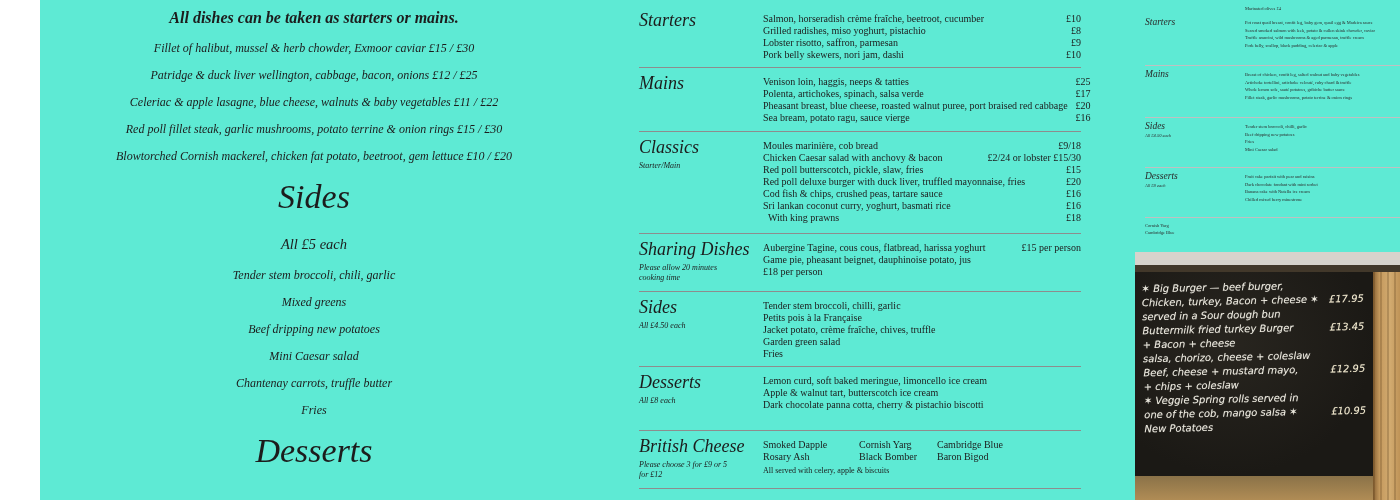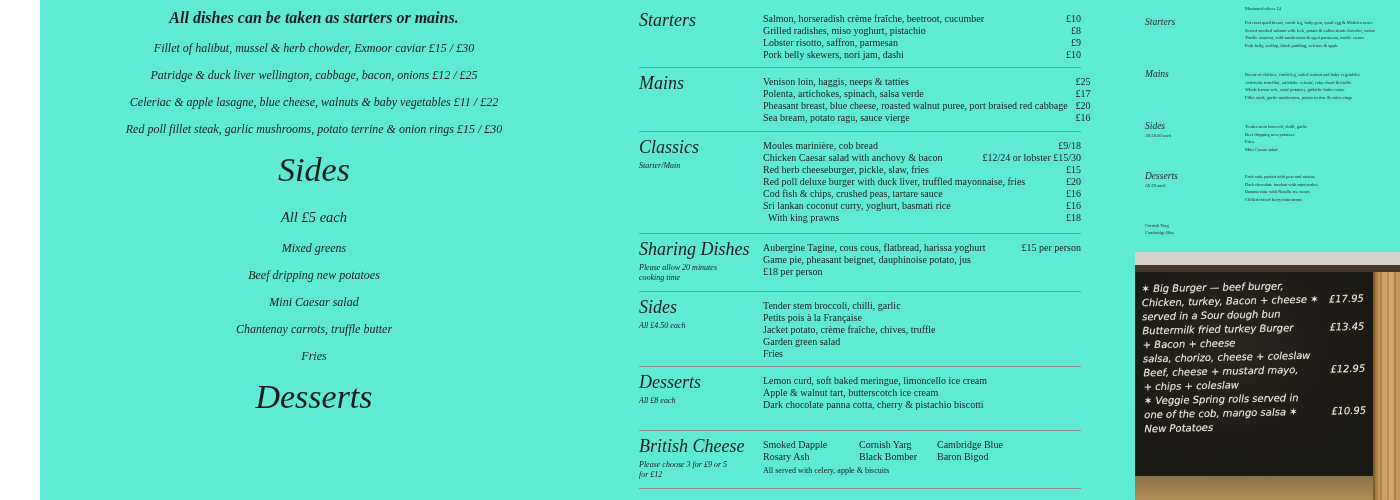--- a/index.html
+++ b/index.html
@@ -68,25 +68,27 @@
 <div class="canvas">
 
   <section class="left-menu">
     <h1 class="lm-title">All dishes can be taken as starters or mains.</h1>
     <div class="lm-items">
 
     <p class="lm-item">Fillet of halibut, mussel &amp; herb chowder, Exmoor caviar £15 / £30</p>
         <p class="lm-item">Patridge &amp; duck liver wellington, cabbage, bacon, onions £12 / £25</p>
         <p class="lm-item">Celeriac &amp; apple lasagne, blue cheese, walnuts &amp; baby vegetables £11 / £22</p>
         <p class="lm-item">Red poll fillet steak, garlic mushrooms, potato terrine &amp; onion rings £15 / £30</p>
+        <p class="lm-item">Blowtorched Cornish mackerel, chicken fat potato, beetroot, gem lettuce £10 / £20</p>
       </div>
     <h2 class="lm-h2">Sides</h2>
     <p class="lm-note">All £5 each</p>
     <div class="lm-items">
 
+    <p class="lm-item">Tender stem broccoli, chili, garlic</p>
         <p class="lm-item">Mixed greens</p>
         <p class="lm-item">Beef dripping new potatoes</p>
         <p class="lm-item">Mini Caesar salad</p>
         <p class="lm-item">Chantenay carrots, truffle butter</p>
         <p class="lm-item">Fries</p>
       </div>
     <h2 class="lm-h2">Desserts</h2>
   </section>
 
   <section class="center-menu">
@@ -156,25 +158,25 @@
       </div>
       <div class="cm-items">
 
           <div class="cm-row">
             <span class="cm-name">Moules marinière, cob bread</span>
             <span class="cm-price">£9/18</span>
           </div>
 
           <div class="cm-row">
             <span class="cm-name">Chicken Caesar salad with anchovy &amp; bacon</span>
-            <span class="cm-price">£12/24 or lobster £15/30</span>
-          </div>
-
-          <div class="cm-row">
-            <span class="cm-name">Red herb cheeseburger, pickle, slaw, fries</span>
+            <span class="cm-price">£2/24 or lobster £15/30</span>
+          </div>
+
+          <div class="cm-row">
+            <span class="cm-name">Red poll butterscotch, pickle, slaw, fries</span>
             <span class="cm-price">£15</span>
           </div>
 
           <div class="cm-row">
             <span class="cm-name">Red poll deluxe burger with duck liver, truffled mayonnaise, fries</span>
             <span class="cm-price">£20</span>
           </div>
 
           <div class="cm-row">
             <span class="cm-name">Cod fish &amp; chips, crushed peas, tartare sauce</span>

